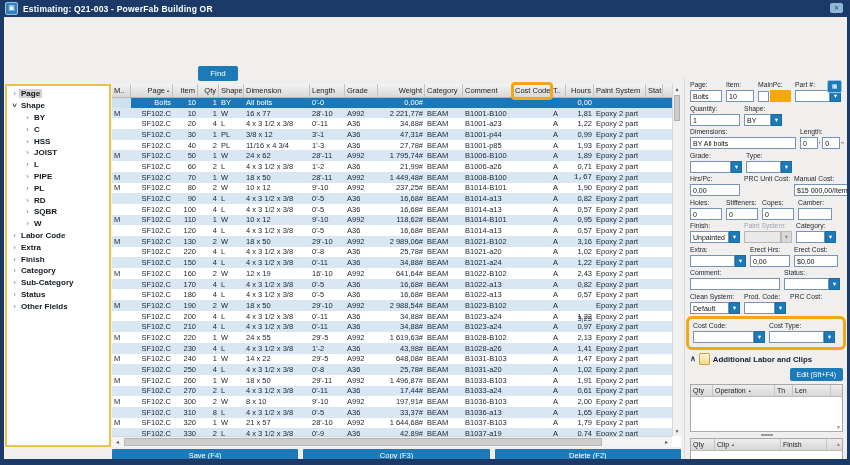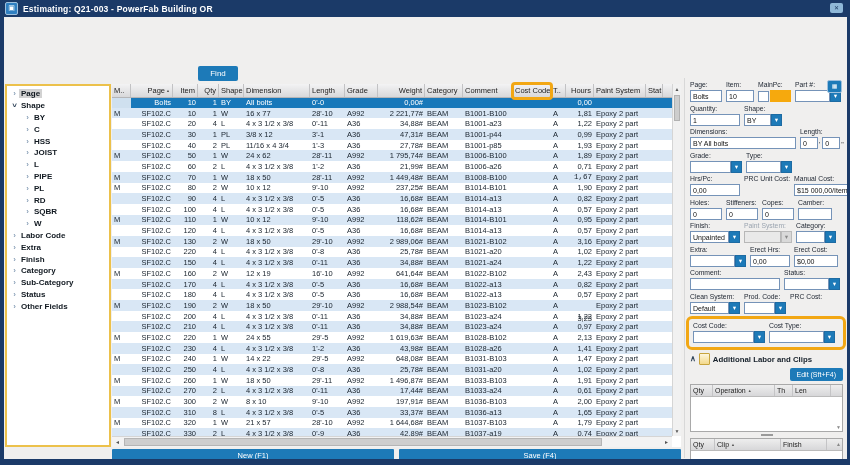--- a/index.html
+++ b/index.html
@@ -1040,17 +1040,18 @@
             <span>Finish</span>
           </div>
         </div>
       <div class="mg-body" style="height:24px"></div>
       <span class="corner up">▲</span>
 
     </div>
   </div>
 
   <div class="footer">
-      <div class="fbtn">New (F1)</div>
       <div class="fbtn">Save (F4)</div>
+      <div class="fbtn">Copy (F3)</div>
+      <div class="fbtn">Delete (F2)</div>
     </div>
 
 </div>
 
 </body></html>

